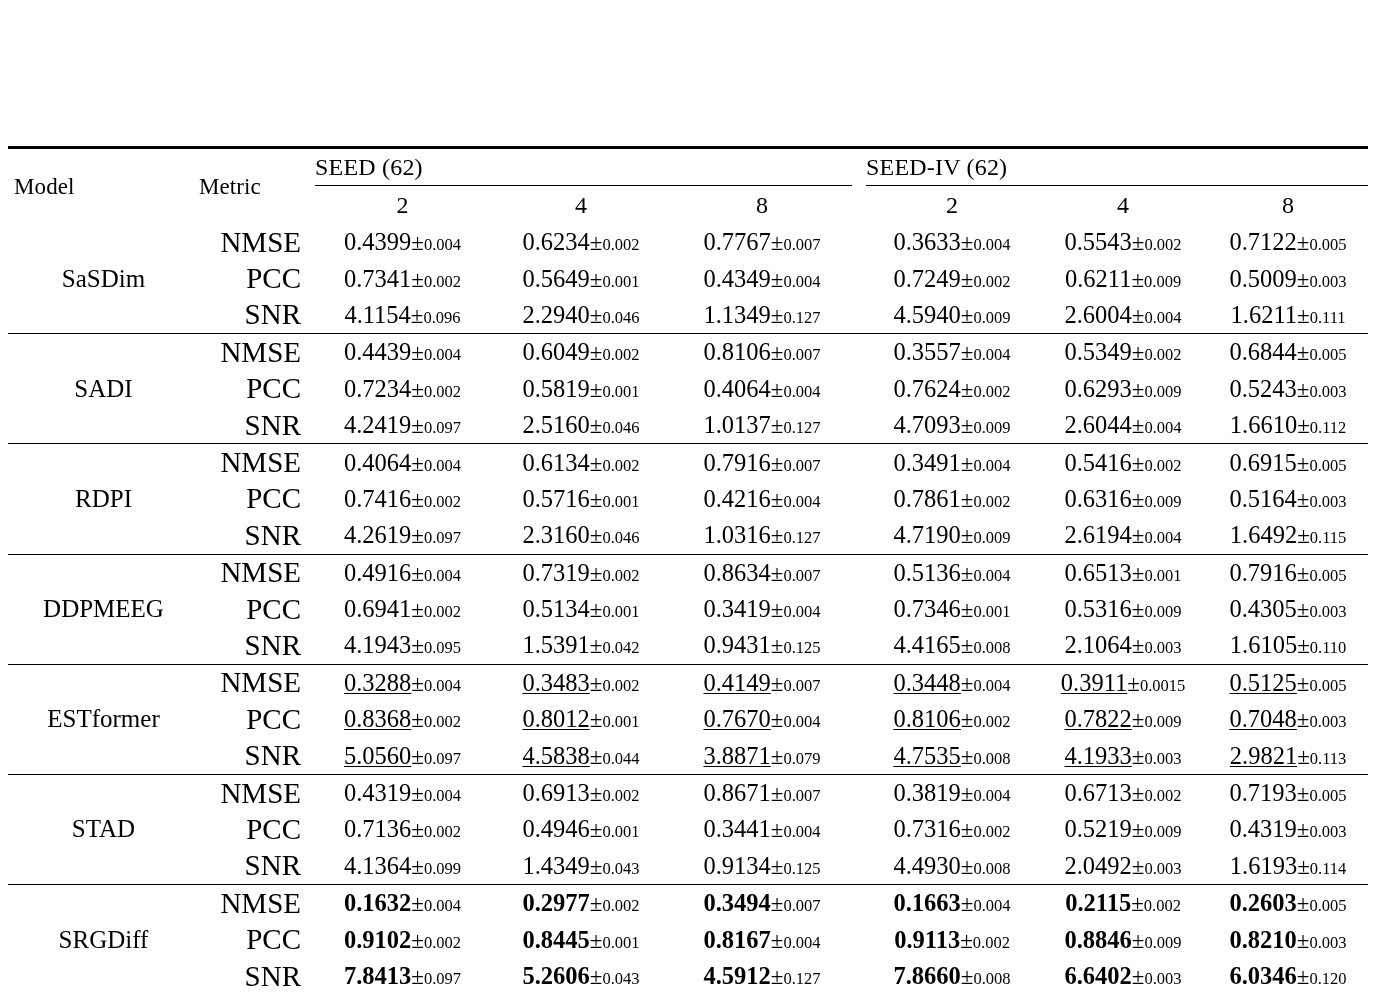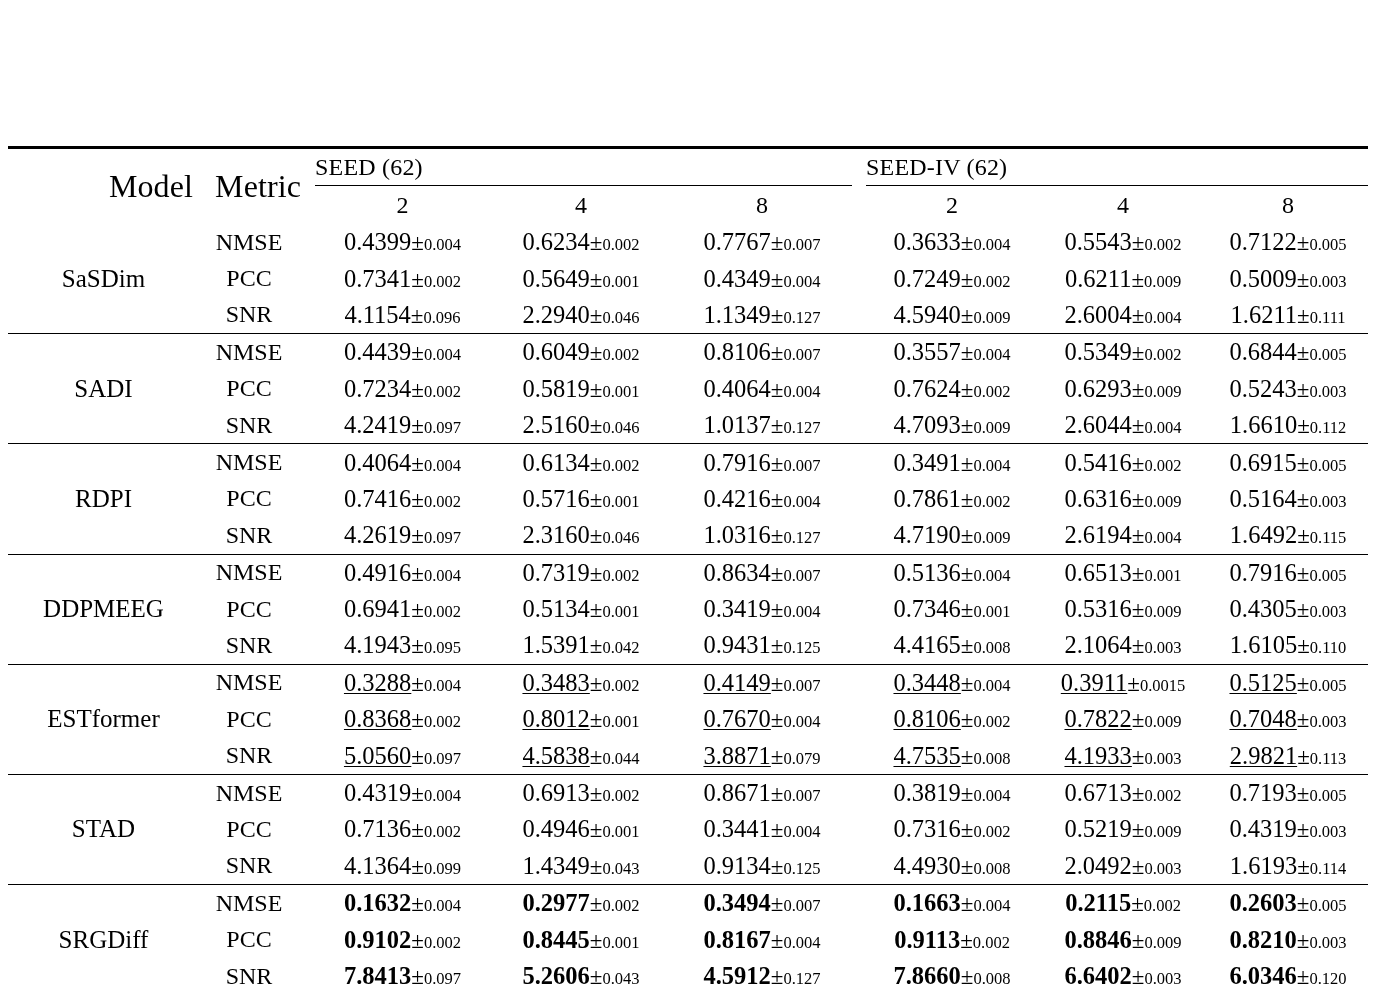--- a/index.html
+++ b/index.html
@@ -43,22 +43,22 @@
     margin: 0;
     width: 1360px;
   }
   .rule-cell-thin {
     border-bottom: 1.6px solid #000 !important;
   }
 
   
   .hdr-main {
     font-weight: bold;
-    font-size: 32px;
-    text-align: right;
+    font-size: 23px;
+    text-align: left;
     padding-left: 6px !important;
     letter-spacing: 0.1px;
   }
   .hdr-group {
     font-weight: bold;
     font-size: 24px;
     text-align: left;
     letter-spacing: 0.2px;
   }
   .hdr-sub {
@@ -72,22 +72,22 @@
   .spacer-col { width: 14px; }
 
   
   .model-cell {
     font-size: 25px;
     text-align: center;
     padding-left: 6px !important;
     white-space: nowrap;
   }
   .metric-cell {
-    font-size: 24px;
-    text-align: center;
+    font-size: 29px;
+    text-align: right;
     padding-left: 4px !important;
     white-space: nowrap;
   }
   .val-cell {
     font-size: 24.5px;
     text-align: center;
     white-space: nowrap;
   }
   .datarow td { height: 36.4px; }
 

